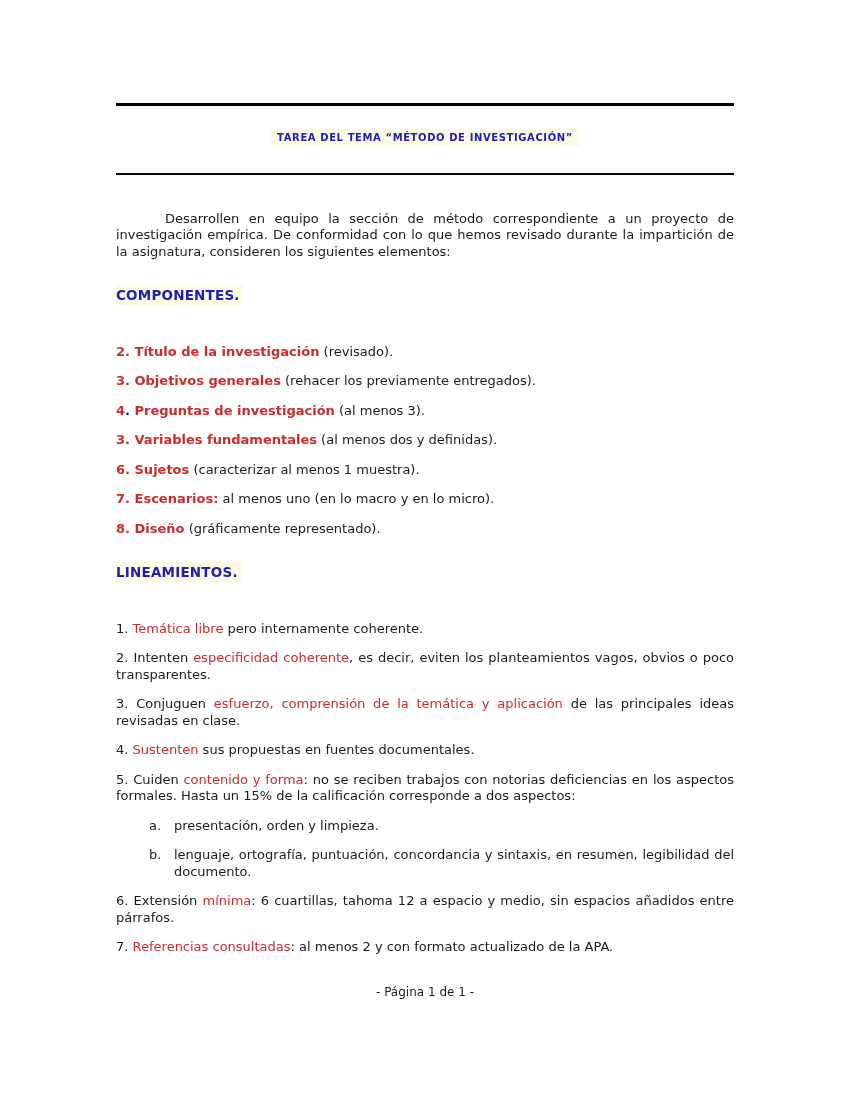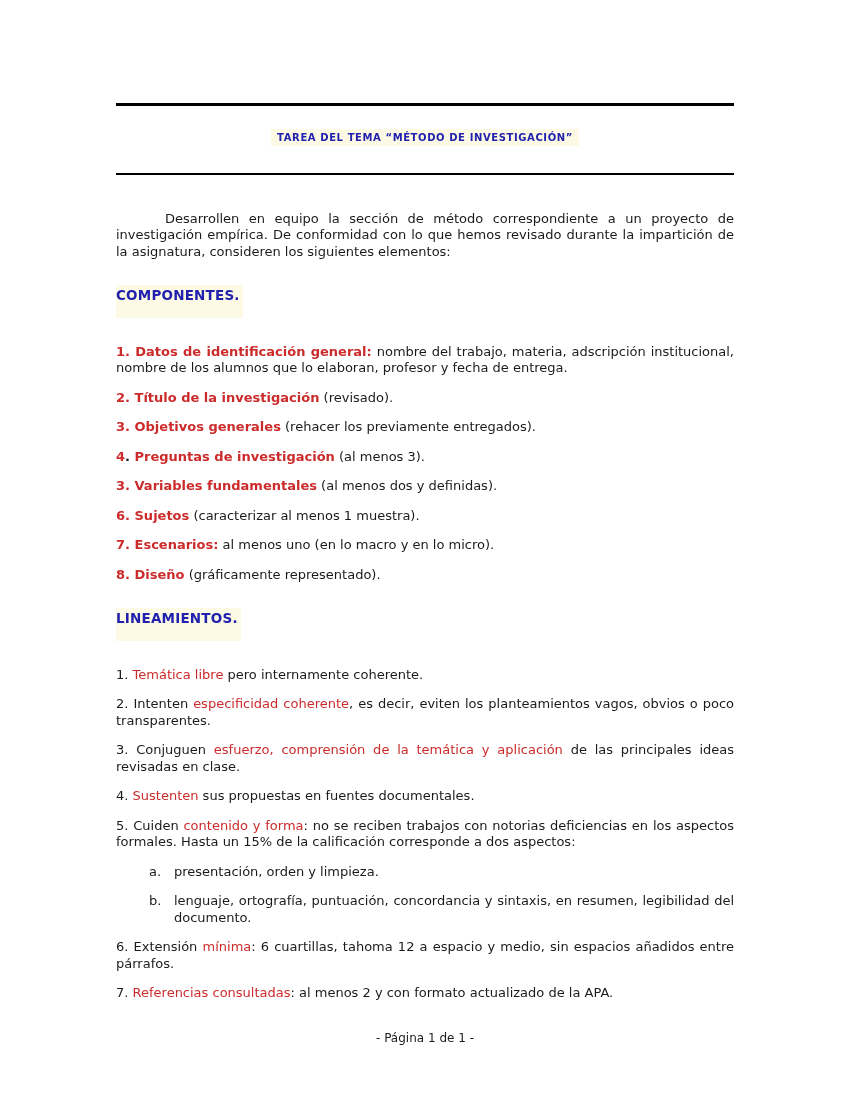--- a/index.html
+++ b/index.html
@@ -21,21 +21,21 @@
   .doc-title{
     text-align:center;margin:24px 0 26px;
     font-size:10px;font-weight:bold;color:var(--blue);letter-spacing:0.6px;
   }
   .doc-title .hl{background:var(--halo);padding:3px 6px;}
   .intro{margin:36px 0 0;text-indent:49px;text-align:justify;}
   .section-heading{
     margin:27px 0 0;font-size:13.5px;font-weight:bold;color:var(--blue);
     letter-spacing:0.2px;
   }
-  .section-heading .hl{background:var(--halo);padding:2px 3px 15px 0;}
+  .section-heading .hl{background:var(--halo);padding:2px 3px 2px 0;}
   .list{margin-top:40px;}
   .list .item{margin:0 0 13px;text-align:justify;}
   .sub-item{position:relative;padding-left:58px;margin:0 0 13px;text-align:justify;}
   .sub-marker{position:absolute;left:33px;top:0;}
   .s-n{}
   .s-nb{font-weight:bold;}
   .s-r{color:var(--red);}
   .s-rb{color:var(--red);font-weight:bold;}
   .footer{margin-top:28px;text-align:center;font-size:12px;color:var(--ink);}
 </style>
@@ -48,21 +48,20 @@
 
   <h1 class="doc-title"><span class="hl">TAREA DEL TEMA “MÉTODO DE INVESTIGACIÓN”</span></h1>
 
   <div class="rule-mid"></div>
 
   <p class="intro">Desarrollen en equipo la sección de método correspondiente a un proyecto de investigación empírica. De conformidad con lo que hemos revisado durante la impartición de la asignatura, consideren los siguientes elementos:</p>
 
   <h2 class="section-heading"><span class="hl">COMPONENTES.</span></h2>
 
   <div class="list">
-      <p class="item"><span class="s-rb">1. Datos de identificación general:</span><span class="s-n"> nombre del trabajo, materia, adscripción institucional, nombre de los alumnos que lo elaboran, profesor y fecha de entrega.</span></p>
       <p class="item"><span class="s-rb">2. Título de la investigación</span><span class="s-n"> (revisado).</span></p>
       <p class="item"><span class="s-rb">3. Objetivos generales</span><span class="s-n"> (rehacer los previamente entregados).</span></p>
       <p class="item"><span class="s-rb">4</span><span class="s-nb">. </span><span class="s-rb">Preguntas de investigación</span><span class="s-n"> (al menos 3).</span></p>
       <p class="item"><span class="s-rb">3. Variables fundamentales</span><span class="s-n"> (al menos dos y definidas).</span></p>
       <p class="item"><span class="s-rb">6. Sujetos</span><span class="s-n"> (caracterizar al menos 1 muestra).</span></p>
       <p class="item"><span class="s-rb">7. Escenarios:</span><span class="s-n"> al menos uno (en lo macro y en lo micro).</span></p>
       <p class="item"><span class="s-rb">8. Diseño</span><span class="s-n"> (gráficamente representado).</span></p>
     </div>
 
   <h2 class="section-heading"><span class="hl">LINEAMIENTOS.</span></h2>

